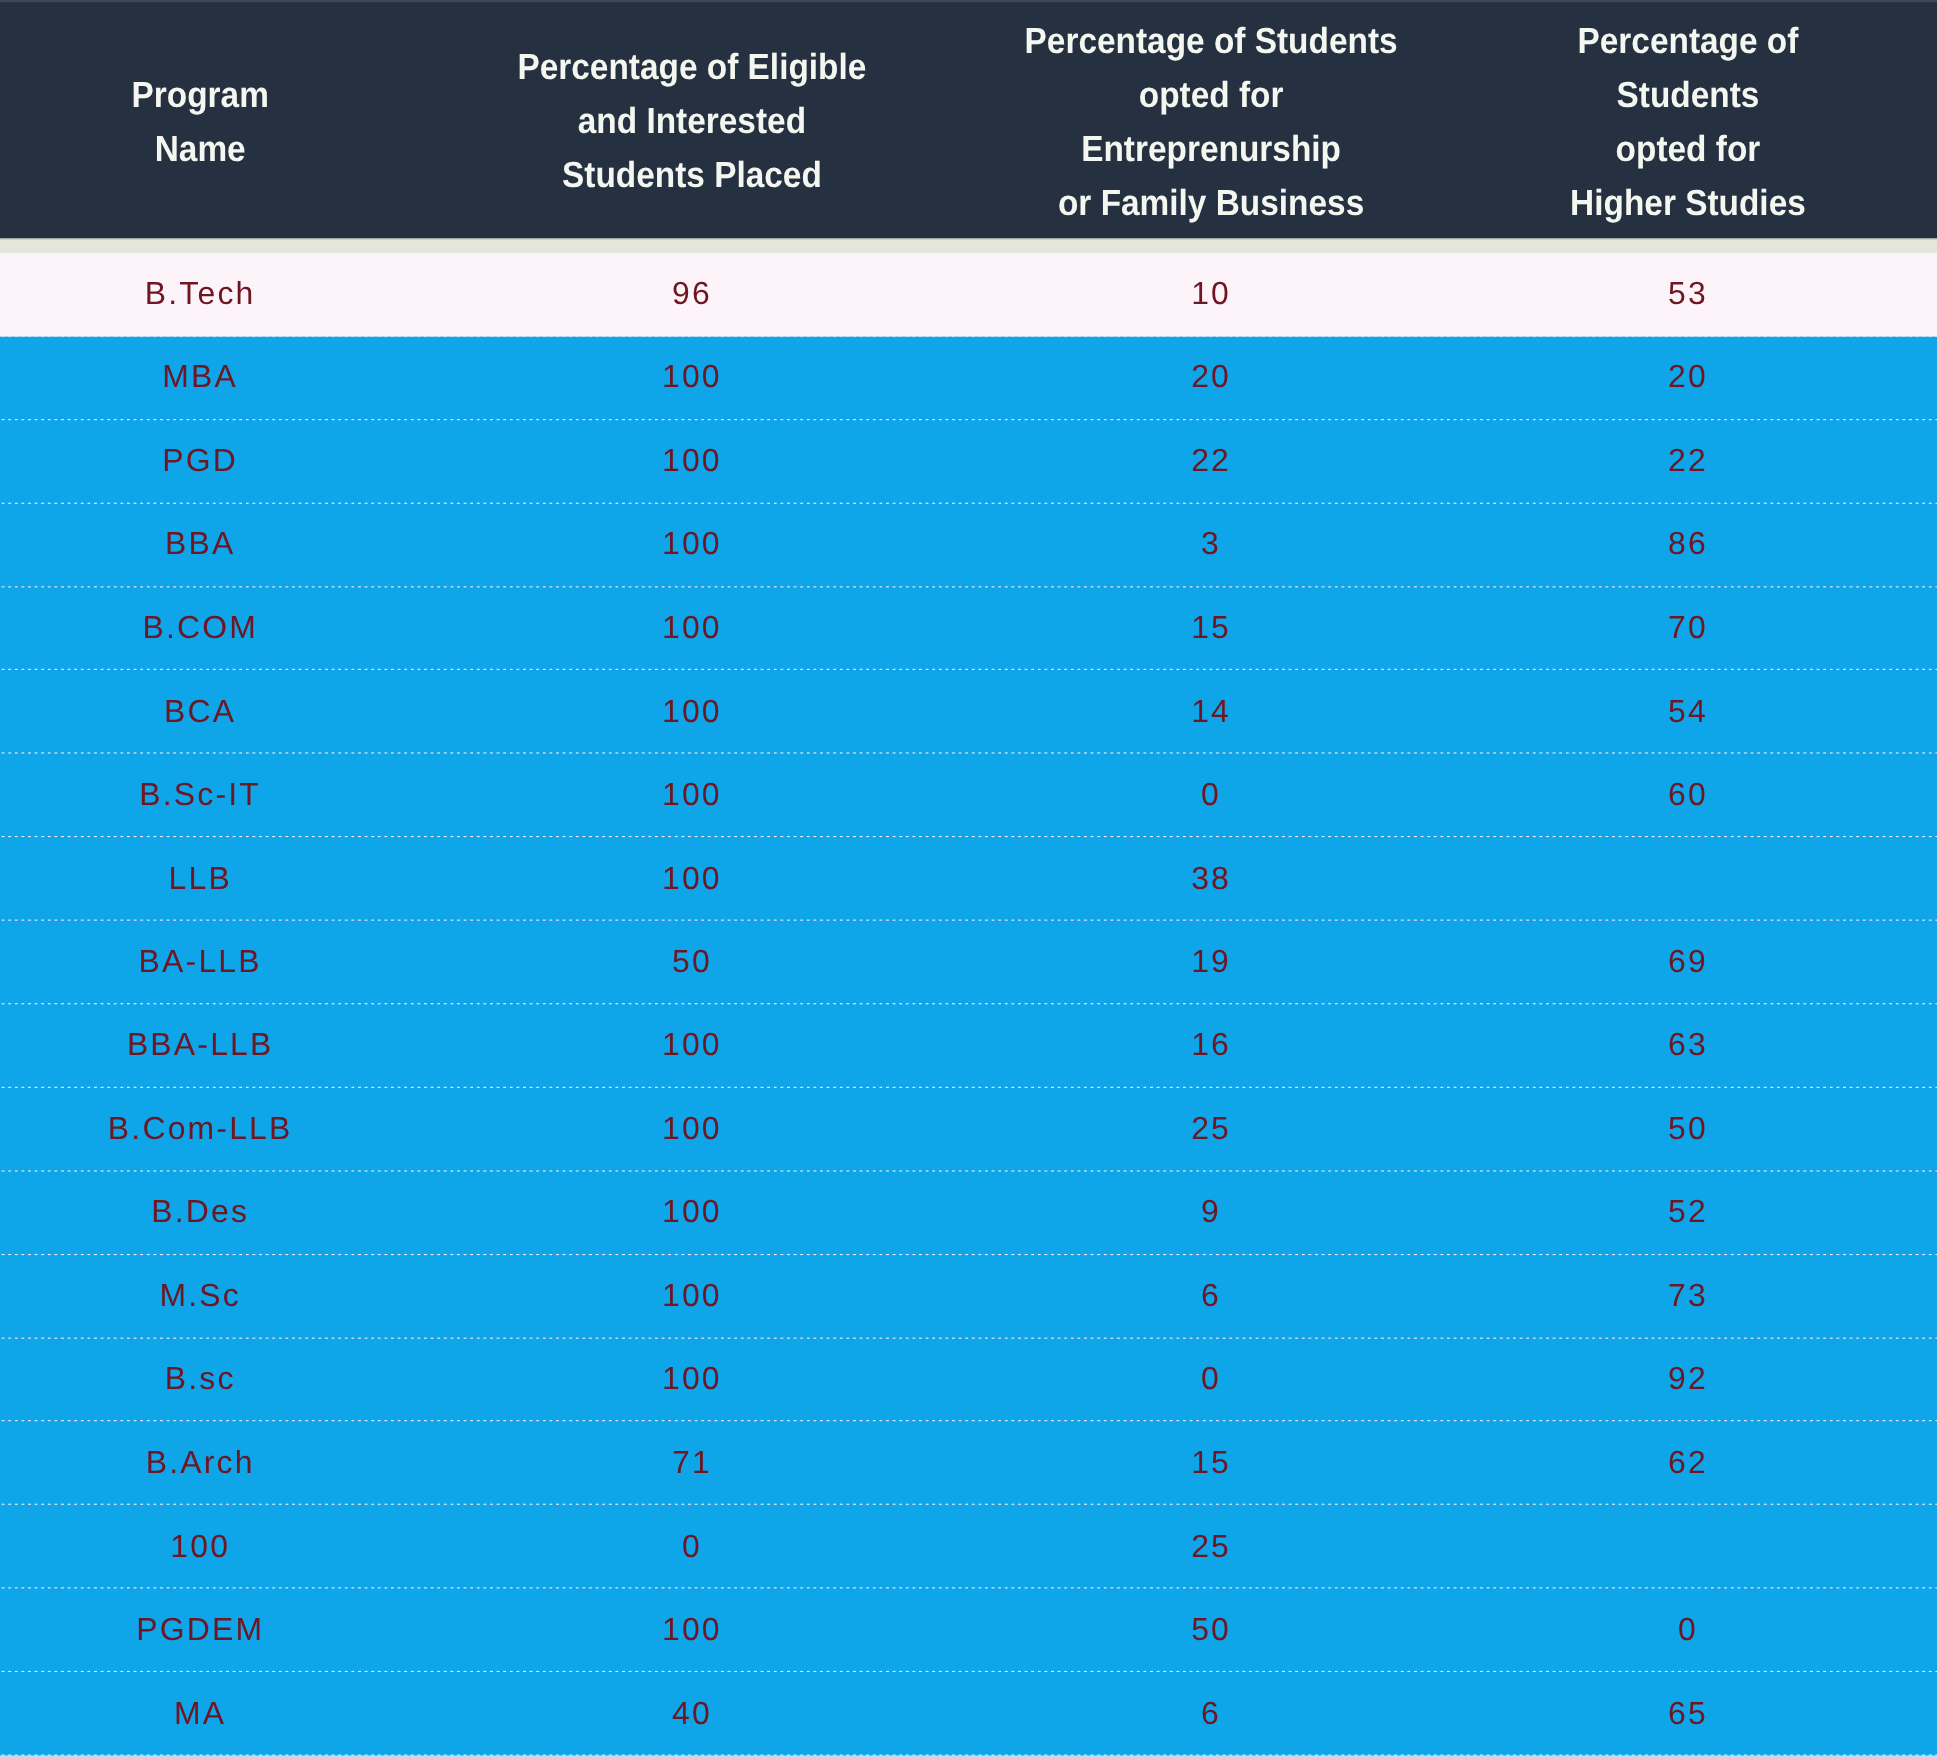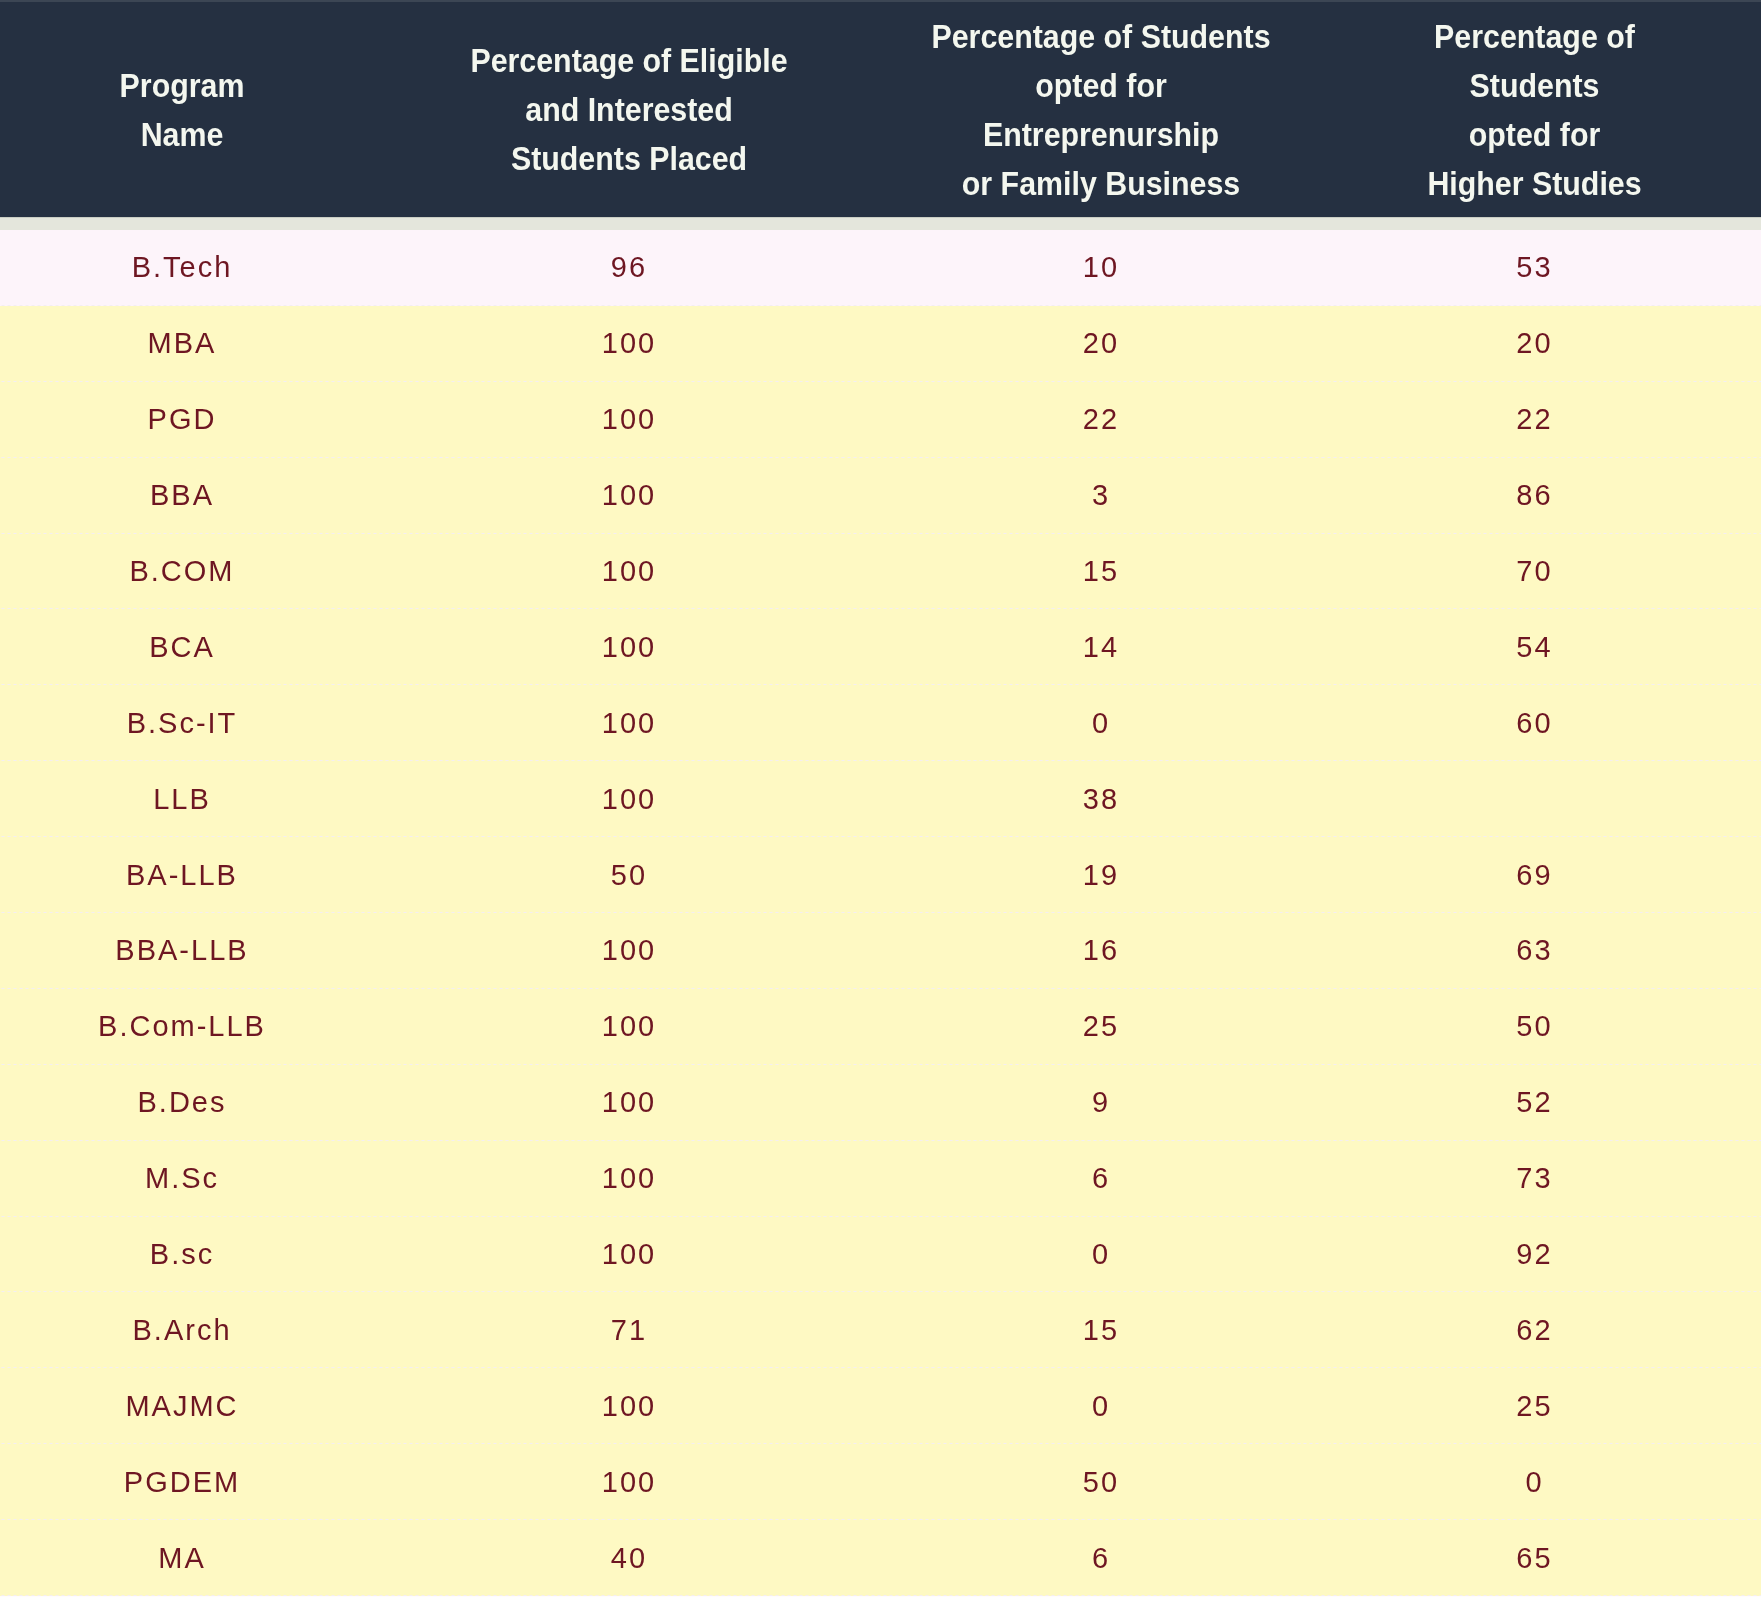--- a/index.html
+++ b/index.html
@@ -16,21 +16,21 @@
     border-top: 2px solid #3c4654;
     box-sizing: border-box;
   }
   .th {
     color: #f4f7ef; font-weight: bold; font-size: 33px; line-height: 49px;
     text-align: center; white-space: pre-line;
     font-family: "Liberation Sans", sans-serif;
     transform: scaleX(0.92);
   }
   .band { height: 12px; background: #e4e6dc; border-top: 1px solid #c9cdc4; }
-  .tbody { background: #fef9c3; }
+  .tbody { background: #0ea5e9; }
   .tr {
     height: 75.9px;
     display: grid; grid-template-columns: 364px 530px 414px 453px;
     align-items: center;
     background-image: linear-gradient(to right, #f4eef2 50%, transparent 50%);
     background-size: 6px 1px; background-repeat: repeat-x; background-position: bottom;
   }
   .tr:first-child { background-color: #fdf4fa; }
   .td {
     color: #6e1622; font-size: 29px; text-align: center; letter-spacing: 2px;
@@ -141,21 +141,20 @@
         <div class="td">0</div>
         <div class="td">92</div>
       </div>
       <div class="tr">
         <div class="td">B.Arch</div>
         <div class="td">71</div>
         <div class="td">15</div>
         <div class="td">62</div>
       </div>
       <div class="tr">
-        <div class="td">MAJMC</div>
         <div class="td">100</div>
         <div class="td">0</div>
         <div class="td">25</div>
       </div>
       <div class="tr">
         <div class="td">PGDEM</div>
         <div class="td">100</div>
         <div class="td">50</div>
         <div class="td">0</div>
       </div>

